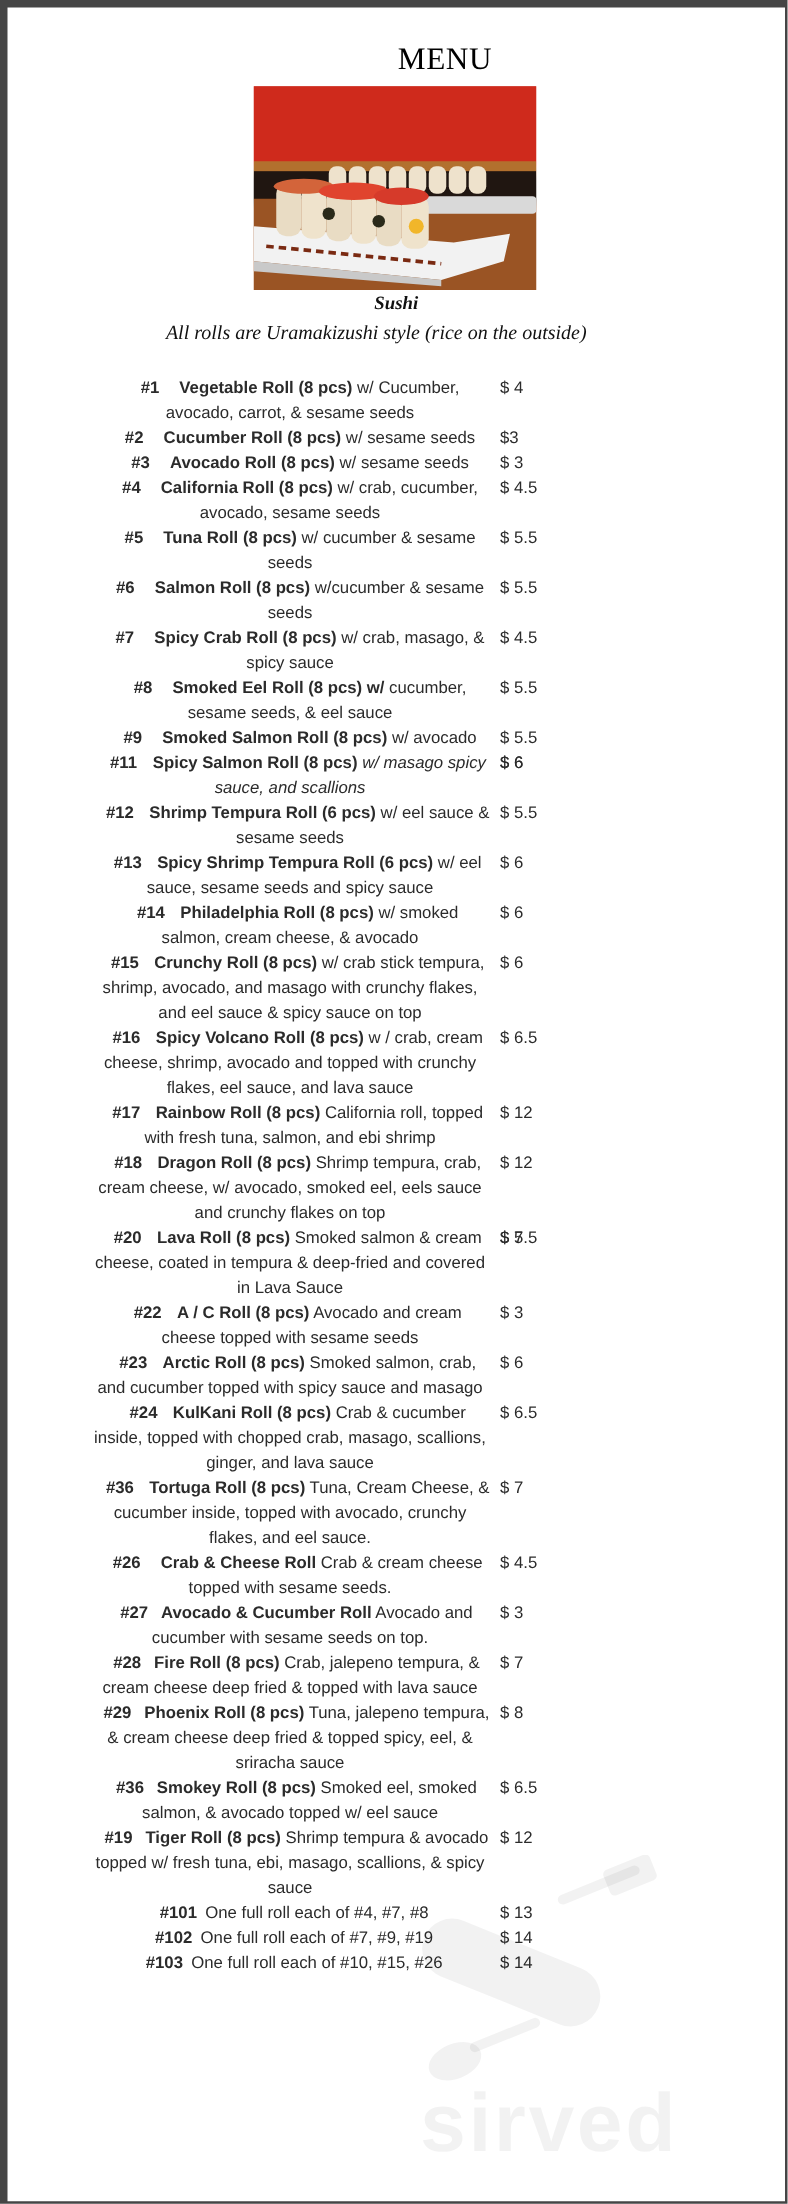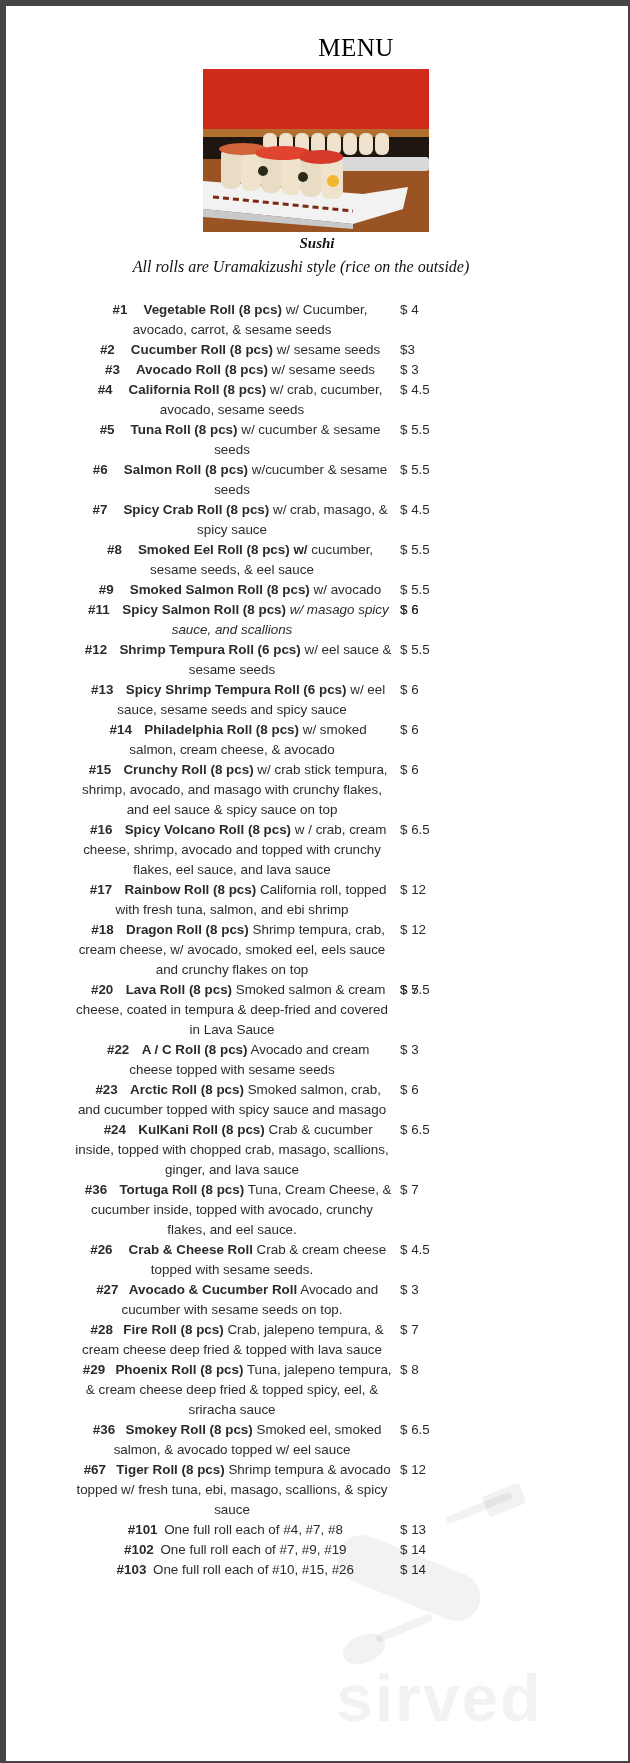--- a/index.html
+++ b/index.html
@@ -231,21 +231,21 @@
       </div>
       <div class="item">
         <span class="body"><span class="num wide">#29</span><span class="name">Phoenix Roll (8 pcs)</span><span class="desc"> Tuna, jalepeno tempura, &amp; cream cheese deep fried &amp; topped spicy, eel, &amp; sriracha sauce</span></span>
         <span class="price">$ 8</span>
       </div>
       <div class="item">
         <span class="body"><span class="num wide">#36</span><span class="name">Smokey Roll (8 pcs)</span><span class="desc"> Smoked eel, smoked salmon, &amp; avocado topped w/ eel sauce</span></span>
         <span class="price">$ 6.5</span>
       </div>
       <div class="item">
-        <span class="body"><span class="num wide">#67</span><span class="name">Tiger Roll (8 pcs)</span><span class="desc"> Shrimp tempura &amp; avocado topped w/ fresh tuna, ebi, masago, scallions, &amp; spicy sauce</span></span>
+        <span class="body"><span class="num wide">#19</span><span class="name">Tiger Roll (8 pcs)</span><span class="desc"> Shrimp tempura &amp; avocado topped w/ fresh tuna, ebi, masago, scallions, &amp; spicy sauce</span></span>
         <span class="price">$ 12</span>
       </div>
       <div class="item">
         <span class="body"><span class="num wide">#101</span><span class="name"></span><span class="desc">One full roll each of #4, #7, #8</span></span>
         <span class="price">$ 13</span>
       </div>
       <div class="item">
         <span class="body"><span class="num wide">#102</span><span class="name"></span><span class="desc">One full roll each of #7, #9, #19</span></span>
         <span class="price">$ 14</span>
       </div>

